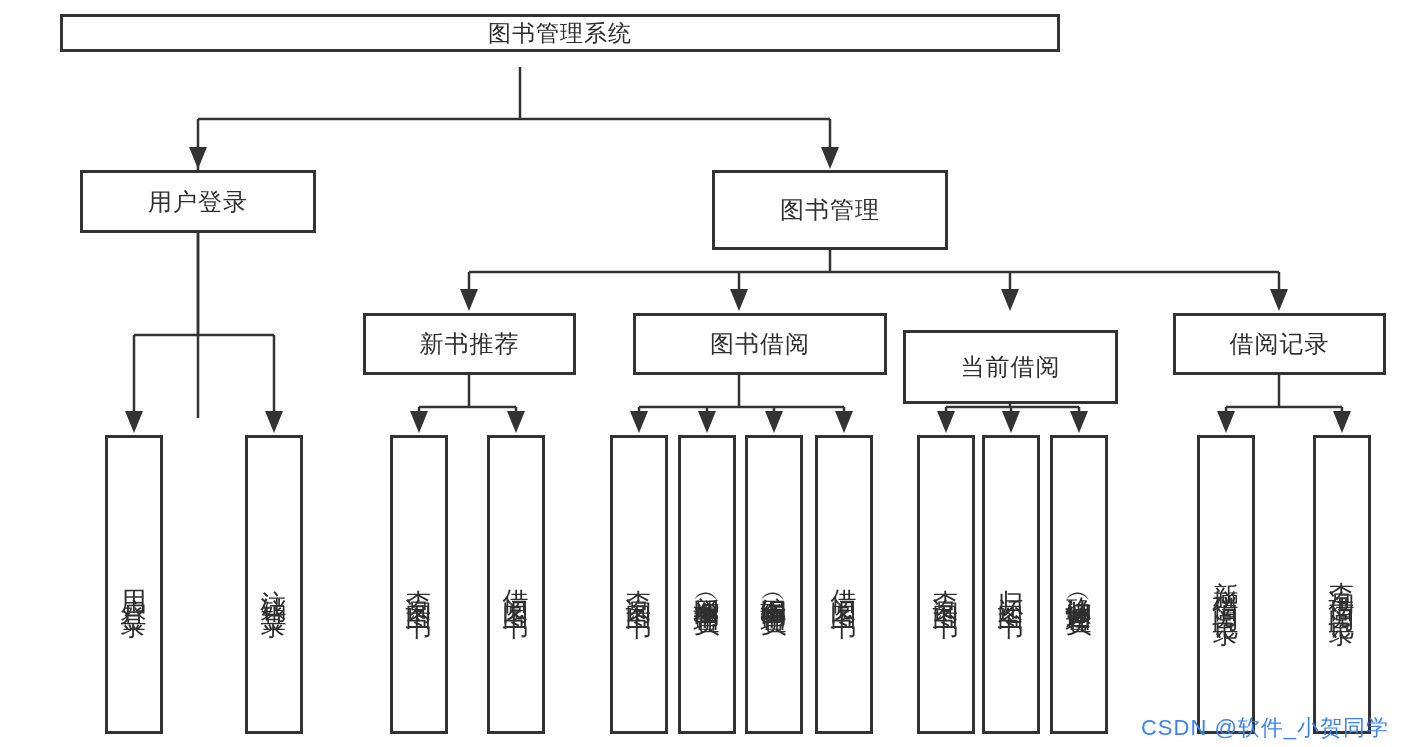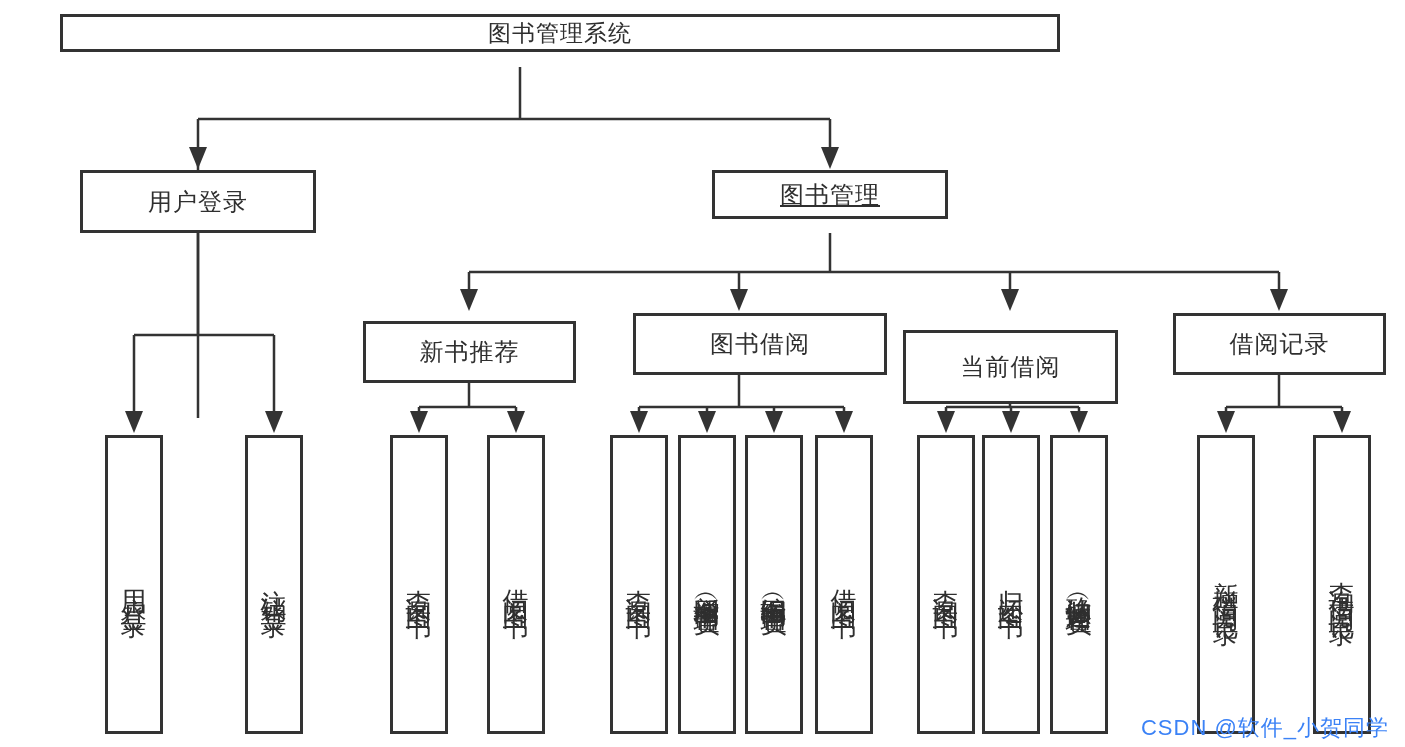--- a/index.html
+++ b/index.html
@@ -11,22 +11,22 @@
   #connectors { position:absolute; left:0; top:0; width:1405px; height:747px; }
   .node {
     position:absolute; box-sizing:border-box; background:#ffffff;
     border:3px solid #333333; color:#2f2f2f;
     display:flex; align-items:center; justify-content:center;
     text-align:center; z-index:2;
   }
   .box-h { font-size:24px; letter-spacing:1px; }
   .n-root { left:20px;  top:14px;  width:1000px; height:38px; font-size:23px;margin-left:40px; }
   .n-l2a  { left:80px;  top:170px; width:236px;  height:63px; }
-  .n-l2b  { left:712px; top:170px; width:236px;  height:49px;text-decoration:underline; }
-  .n-l3a  { left:363px; top:313px; width:213px;  height:62px;margin-top:8px; }
+  .n-l2b  { left:712px; top:170px; width:236px;  height:80px; }
+  .n-l3a  { left:363px; top:313px; width:213px;  height:62px; }
   .n-l3b  { left:633px; top:313px; width:254px;  height:62px; }
   .n-l3c  { left:903px; top:330px; width:215px;  height:74px; }
   .n-l3d  { left:1173px;top:313px; width:213px;  height:62px; }
   .box-v  { top:435px; width:58px; height:299px; }
   .vtext {
     writing-mode:vertical-rl; text-orientation:mixed;
     font-size:26px; letter-spacing:8px; line-height:1; color:#2f2f2f;
   }
   .vtext.tight { letter-spacing:2px; }
   .n-lf1  { left:105px; }  .n-lf2  { left:245px; }

